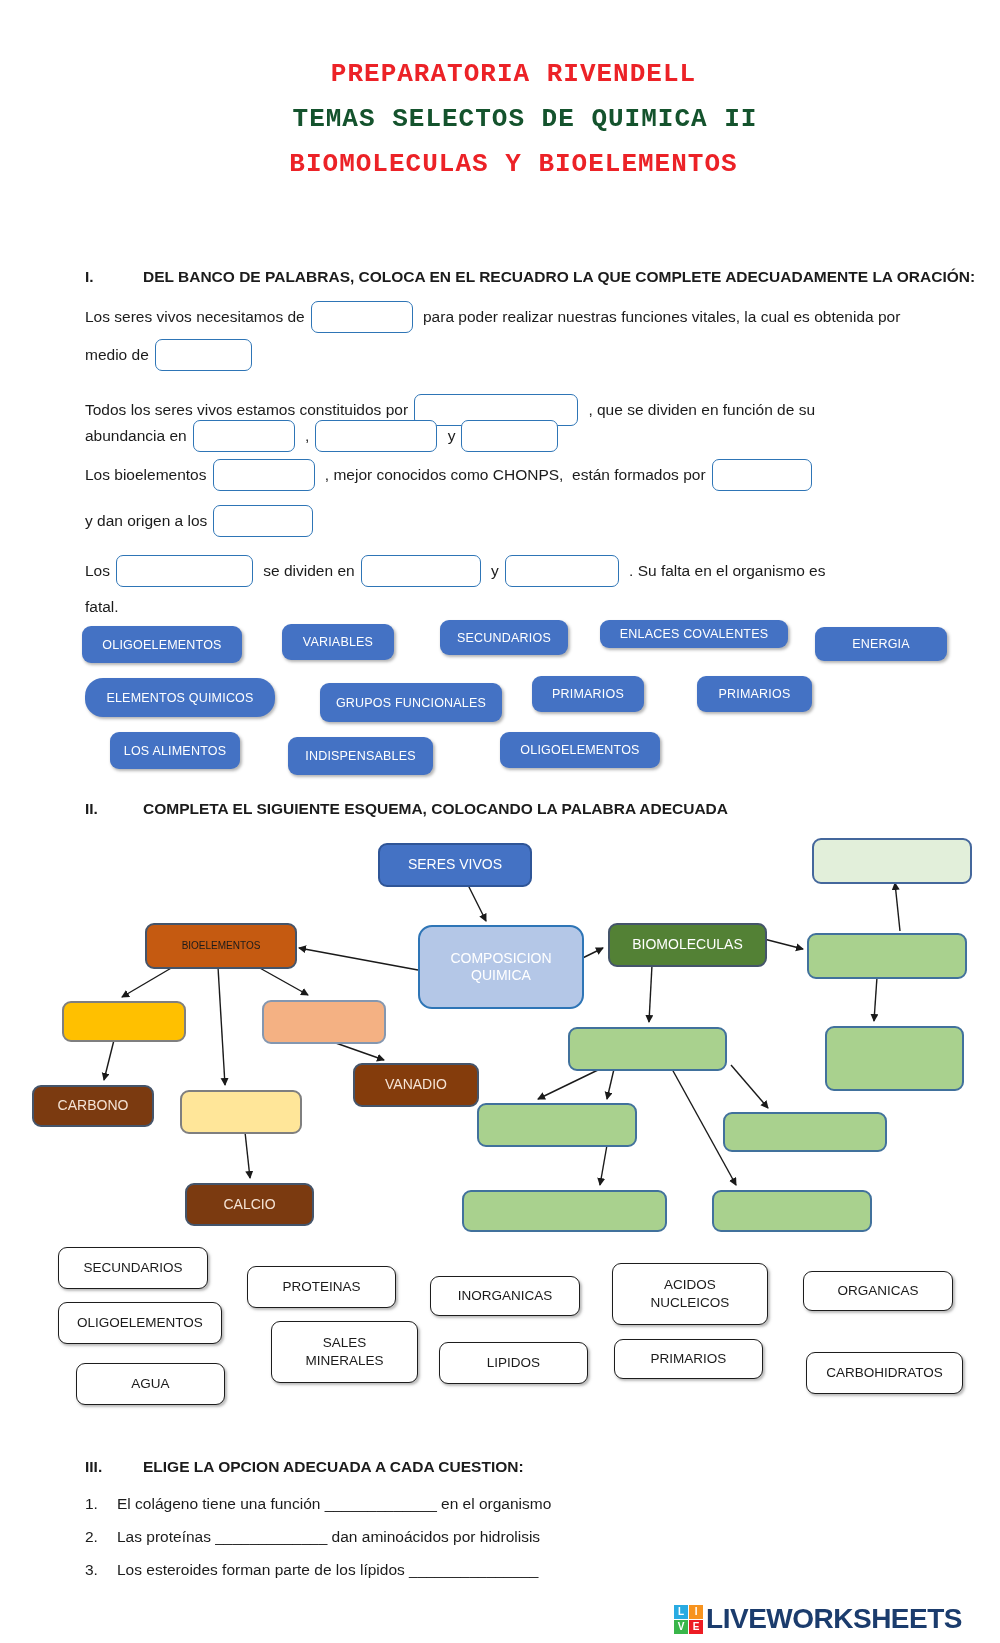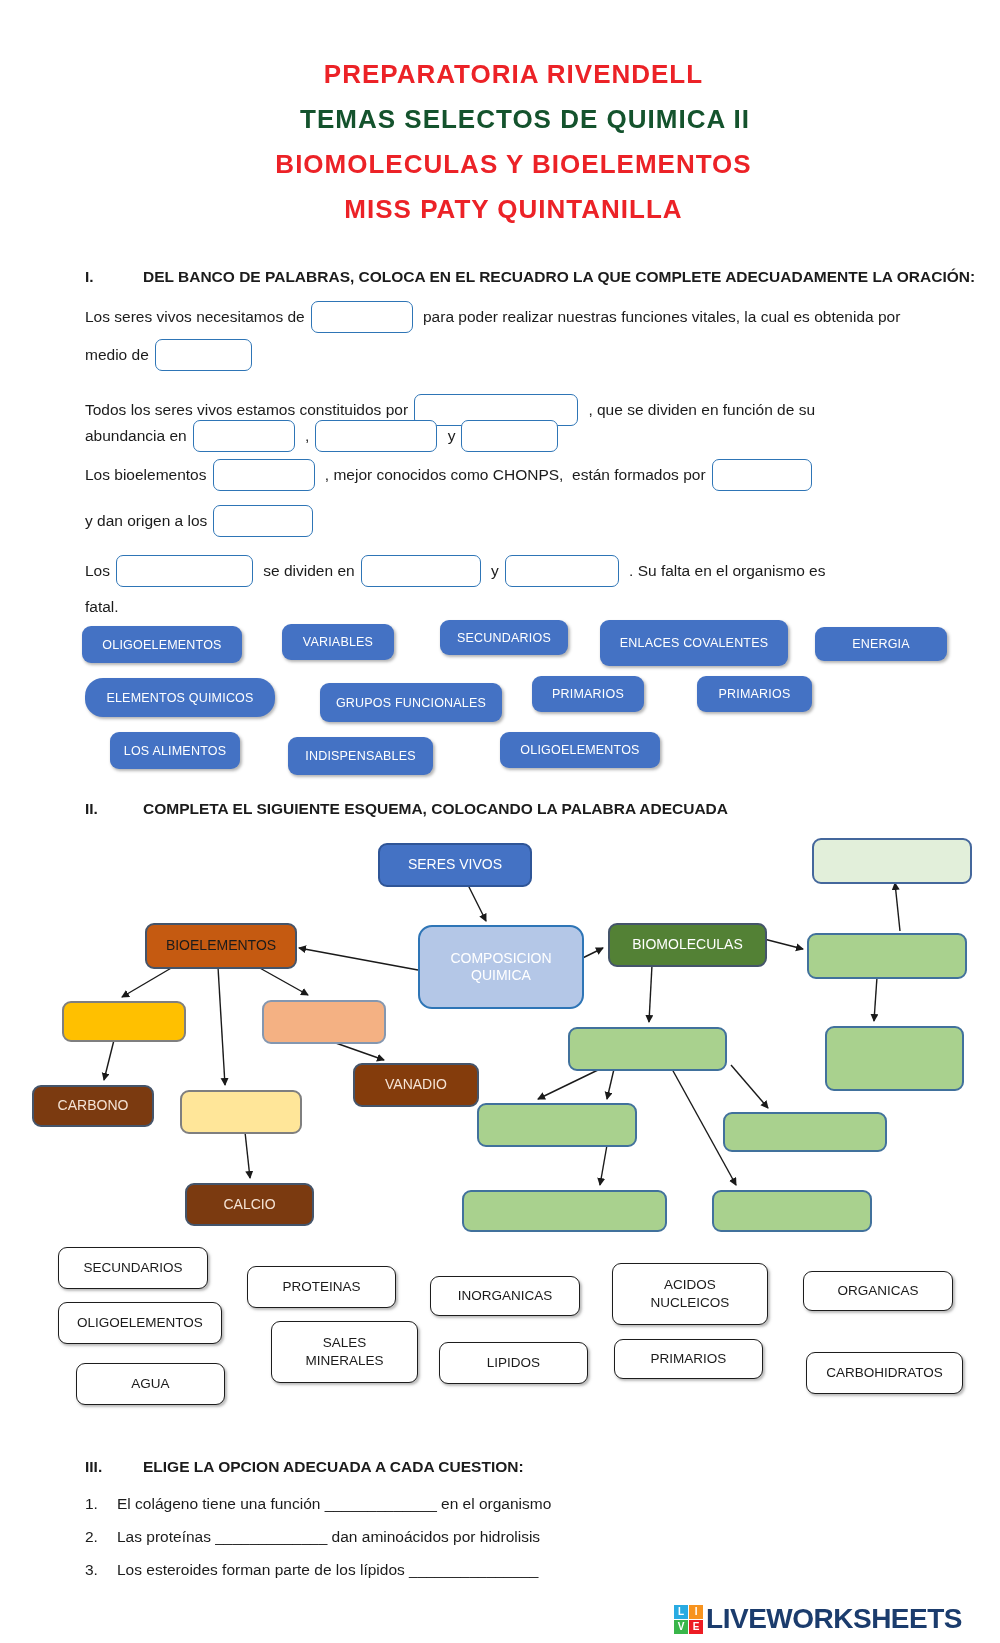--- a/index.html
+++ b/index.html
@@ -1,20 +1,20 @@
 <!DOCTYPE html>
 <html><head>
 <meta charset="utf-8">
 <style>
   html,body{margin:0;padding:0;background:#ffffff;}
   #page{position:relative;width:1000px;height:1643px;background:#ffffff;overflow:hidden;
         font-family:"Liberation Sans",sans-serif;color:#1b1b1b;}
   
   #title{position:absolute;top:52px;left:0;width:100%;text-align:center;}
-  #title .tline{font-family:Liberation Sans, sans-serif;font-weight:bold;font-size:26px;
+  #title .tline{font-family:Liberation Mono, monospace;font-weight:bold;font-size:26px;
         letter-spacing:1px;line-height:45px;padding-left:27px;}
   
   .sec-head{position:absolute;left:85px;font-weight:bold;font-size:15.5px;white-space:nowrap;}
   .sec-head .numeral{display:inline-block;width:58px;}
   
   .sentence{position:absolute;left:85px;display:flex;align-items:center;height:34px;
         font-size:15.5px;white-space:pre;}
   .blank{height:30px;background:#fff;border:1.6px solid #2E75B6;border-radius:7px;
         margin:0 6px;flex:0 0 auto;}
   
@@ -44,41 +44,40 @@
         font-family:"Liberation Sans",sans-serif;}
 </style>
 </head>
 <body>
 
 <div id="page">
   <div id="title">
       <div class="tline" style="color: rgb(236, 34, 39);">PREPARATORIA RIVENDELL</div>
       <div class="tline" style="color: #14532d; margin-left: 23px;">TEMAS SELECTOS DE QUIMICA II</div>
       <div class="tline" style="color: rgb(236, 34, 39);">BIOMOLECULAS Y BIOELEMENTOS</div>
-      <div class="tline" style="color: rgb(236, 34, 39);">MISS PATY QUINTANILLA</div>
     </div>
 
   <div class="sec-head" id="sec1-head" style="top: 268px;">
     <span class="numeral">I.</span><span>DEL BANCO DE PALABRAS, COLOCA EN EL RECUADRO LA QUE COMPLETE ADECUADAMENTE LA ORACIÓN:</span>
   </div>
   <div id="sentences">
       <div class="sentence" style="top: 300px;"><span>Los seres vivos necesitamos de</span><div class="blank" style="width: 100px;"></div><span> para poder realizar nuestras funciones vitales, la cual es obtenida por</span></div>
       <div class="sentence" style="top: 338px;"><span>medio de</span><div class="blank" style="width: 95px;"></div></div>
       <div class="sentence" style="top: 393px;"><span>Todos los seres vivos estamos constituidos por</span><div class="blank" style="width: 162px;"></div><span> , que se dividen en función de su</span></div>
       <div class="sentence" style="top: 419px;"><span>abundancia en</span><div class="blank" style="width: 100px;"></div><span> ,</span><div class="blank" style="width: 120px;"></div><span> y</span><div class="blank" style="width: 95px;"></div></div>
       <div class="sentence" style="top: 458px;"><span>Los bioelementos</span><div class="blank" style="width: 100px;"></div><span> , mejor conocidos como CHONPS,  están formados por</span><div class="blank" style="width: 98px;"></div></div>
       <div class="sentence" style="top: 504px;"><span>y dan origen a los</span><div class="blank" style="width: 98px;"></div></div>
       <div class="sentence" style="top: 554px;"><span>Los</span><div class="blank" style="width: 135px;"></div><span> se dividen en</span><div class="blank" style="width: 118px;"></div><span> y</span><div class="blank" style="width: 112px;"></div><span> . Su falta en el organismo es</span></div>
       <div class="sentence" style="top: 590px;"><span>fatal.</span></div>
     </div>
   <div id="bank1">
       <div class="chip" style="left: 82px; top: 626px; width: 160px; height: 37px; background: rgb(68, 114, 196);">OLIGOELEMENTOS</div>
       <div class="chip" style="left: 282px; top: 624px; width: 112px; height: 36px; background: rgb(68, 114, 196);">VARIABLES</div>
       <div class="chip" style="left: 440px; top: 620px; width: 128px; height: 35px; background: rgb(68, 114, 196);">SECUNDARIOS</div>
-      <div class="chip" style="left: 600px; top: 620px; width: 188px; height: 46px; background: rgb(68, 114, 196);">ENLACES COVALENTES</div>
+      <div class="chip" style="left: 600px; top: 620px; width: 188px; height: 28px; background: rgb(68, 114, 196);">ENLACES COVALENTES</div>
       <div class="chip" style="left: 815px; top: 627px; width: 132px; height: 34px; background: rgb(68, 114, 196);">ENERGIA</div>
       <div class="chip" style="left: 85px; top: 678px; width: 190px; height: 39px; background: rgb(68, 114, 196); border-radius: 18px;">ELEMENTOS QUIMICOS</div>
       <div class="chip" style="left: 320px; top: 683px; width: 182px; height: 39px; background: rgb(68, 114, 196);">GRUPOS FUNCIONALES</div>
       <div class="chip" style="left: 532px; top: 676px; width: 112px; height: 36px; background: rgb(68, 114, 196);">PRIMARIOS</div>
       <div class="chip" style="left: 697px; top: 676px; width: 115px; height: 36px; background: rgb(68, 114, 196);">PRIMARIOS</div>
       <div class="chip" style="left: 110px; top: 732px; width: 130px; height: 37px; background: rgb(68, 114, 196);">LOS ALIMENTOS</div>
       <div class="chip" style="left: 288px; top: 737px; width: 145px; height: 38px; background: rgb(68, 114, 196);">INDISPENSABLES</div>
       <div class="chip" style="left: 500px; top: 732px; width: 160px; height: 36px; background: rgb(68, 114, 196);">OLIGOELEMENTOS</div>
     </div>
 
@@ -106,21 +105,21 @@
         <line x1="900" y1="98" x2="895" y2="50" stroke="#1a1a1a" stroke-width="1.4" marker-end="url(#ah)"></line>
         <line x1="877" y1="144" x2="874" y2="188" stroke="#1a1a1a" stroke-width="1.4" marker-end="url(#ah)"></line>
         <line x1="600" y1="236" x2="538" y2="266" stroke="#1a1a1a" stroke-width="1.4" marker-end="url(#ah)"></line>
         <line x1="614" y1="236" x2="607" y2="266" stroke="#1a1a1a" stroke-width="1.4" marker-end="url(#ah)"></line>
         <line x1="607" y1="312" x2="600" y2="352" stroke="#1a1a1a" stroke-width="1.4" marker-end="url(#ah)"></line>
         <line x1="672" y1="236" x2="736" y2="352" stroke="#1a1a1a" stroke-width="1.4" marker-end="url(#ah)"></line>
         <line x1="731" y1="232" x2="768" y2="275" stroke="#1a1a1a" stroke-width="1.4" marker-end="url(#ah)"></line>
       </svg>
   <div class="dbox" style="left: 378px; top: 10px; width: 150px; height: 40px; background: rgb(68, 114, 196); border: 2px solid rgb(47, 85, 151); color: rgb(255, 255, 255); font-size: 14px;">SERES VIVOS</div>
       <div class="dbox" style="left: 812px; top: 5px; width: 156px; height: 42px; background: rgb(226, 239, 218); border: 2px solid rgb(68, 103, 156); color: rgb(0, 0, 0); font-size: 13px;"></div>
-      <div class="dbox" style="left: 145px; top: 90px; width: 148px; height: 42px; background: rgb(197, 90, 17); border: 2px solid rgb(68, 84, 106); font-size: 14px; text-align: center;">BIOELEMENTOS</div>
+      <div class="dbox" style="left: 145px; top: 90px; width: 148px; height: 42px; background: rgb(197, 90, 17); border: 2px solid rgb(68, 84, 106); font-size: 10px; text-align: center;">BIOELEMENTOS</div>
       <div class="dbox" style="left: 418px; top: 92px; width: 130px; height: 80px; background: rgb(180, 199, 231); border: 2px solid rgb(46, 117, 182); color: rgb(255, 255, 255); font-size: 14px; border-radius: 14px; padding: 0px 16px;">COMPOSICION QUIMICA</div>
       <div class="dbox" style="left: 608px; top: 90px; width: 155px; height: 40px; background: rgb(83, 129, 53); border: 2px solid rgb(68, 84, 106); color: rgb(255, 255, 255); font-size: 14px;">BIOMOLECULAS</div>
       <div class="dbox" style="left: 807px; top: 100px; width: 156px; height: 42px; background: rgb(169, 209, 142); border: 2px solid rgb(65, 113, 156); color: rgb(0, 0, 0); font-size: 13px;"></div>
       <div class="dbox" style="left: 62px; top: 168px; width: 120px; height: 37px; background: rgb(255, 192, 0); border: 2px solid rgb(127, 127, 127); color: rgb(0, 0, 0); font-size: 13px;"></div>
       <div class="dbox" style="left: 262px; top: 167px; width: 120px; height: 40px; background: rgb(244, 177, 131); border: 2px solid rgb(132, 151, 176); color: rgb(0, 0, 0); font-size: 13px;"></div>
       <div class="dbox" style="left: 568px; top: 194px; width: 155px; height: 40px; background: rgb(169, 209, 142); border: 2px solid rgb(65, 113, 156); color: rgb(0, 0, 0); font-size: 13px;"></div>
       <div class="dbox" style="left: 825px; top: 193px; width: 135px; height: 61px; background: rgb(169, 209, 142); border: 2px solid rgb(65, 113, 156); color: rgb(0, 0, 0); font-size: 13px;"></div>
       <div class="dbox" style="left: 353px; top: 230px; width: 122px; height: 40px; background: rgb(132, 60, 12); border: 2px solid rgb(68, 84, 106); color: rgb(245, 227, 213); font-size: 14px;">VANADIO</div>
       <div class="dbox" style="left: 32px; top: 252px; width: 118px; height: 38px; background: rgb(123, 58, 16); border: 2px solid rgb(68, 84, 106); color: rgb(245, 227, 213); font-size: 14px;">CARBONO</div>
       <div class="dbox" style="left: 180px; top: 257px; width: 118px; height: 40px; background: rgb(255, 230, 153); border: 2px solid rgb(127, 127, 127); color: rgb(0, 0, 0); font-size: 13px;"></div>

